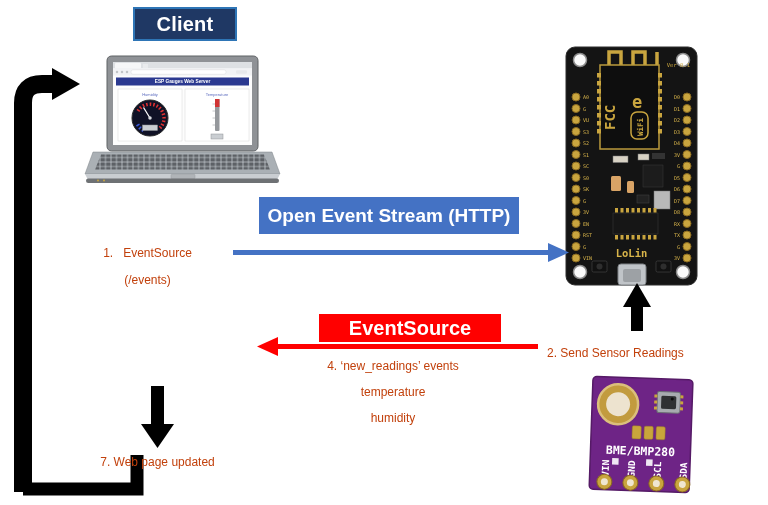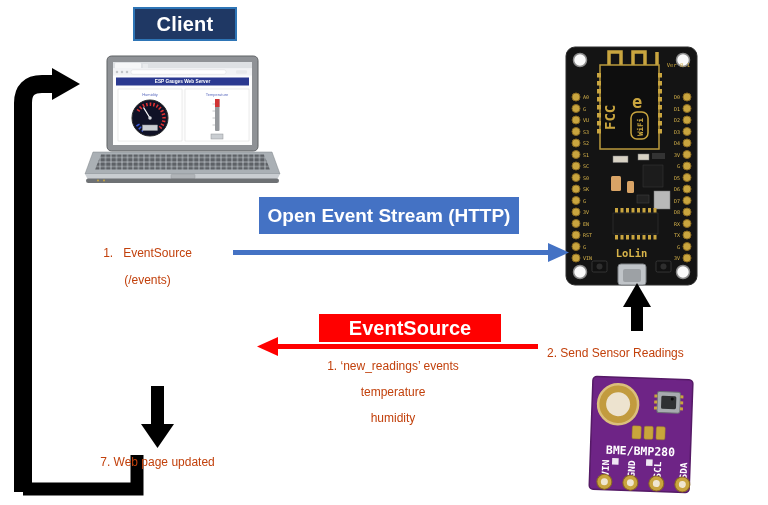--- a/index.html
+++ b/index.html
@@ -306,21 +306,21 @@
     <polygon points="23,3 2,12.5 23,22" fill="#ff0000"></polygon>
   </svg>
 
   <div class="step" id="step1">
     <div>1.&nbsp;&nbsp; EventSource</div>
     <div>(/events)</div>
   </div>
 
 
   <div class="step" id="step3">
-    <div>1. ‘new_readings’ events</div>
+    <div>4. ‘new_readings’ events</div>
     <div>temperature</div>
     <div>humidity</div>
   </div>
 
   <div class="step" id="step2">2. Send Sensor Readings</div>
   <div class="step" id="step5">7. Web page updated</div>
 
   <svg class="abs" style="left:135px;top:386px" width="50" height="64" viewBox="0 0 50 64">
     <rect x="16" y="0" width="13" height="38" fill="#000"></rect>
     <polygon points="6,38 39,38 22.5,62" fill="#000"></polygon>

